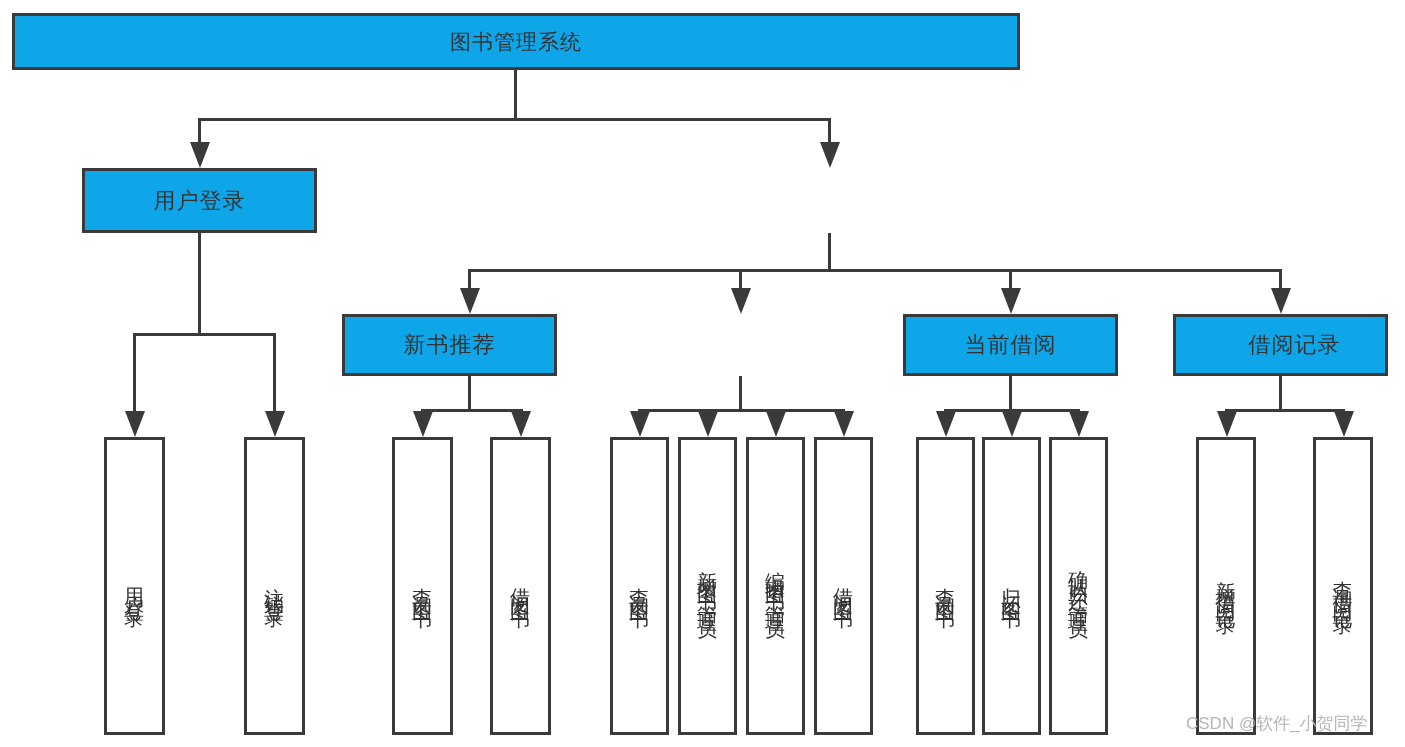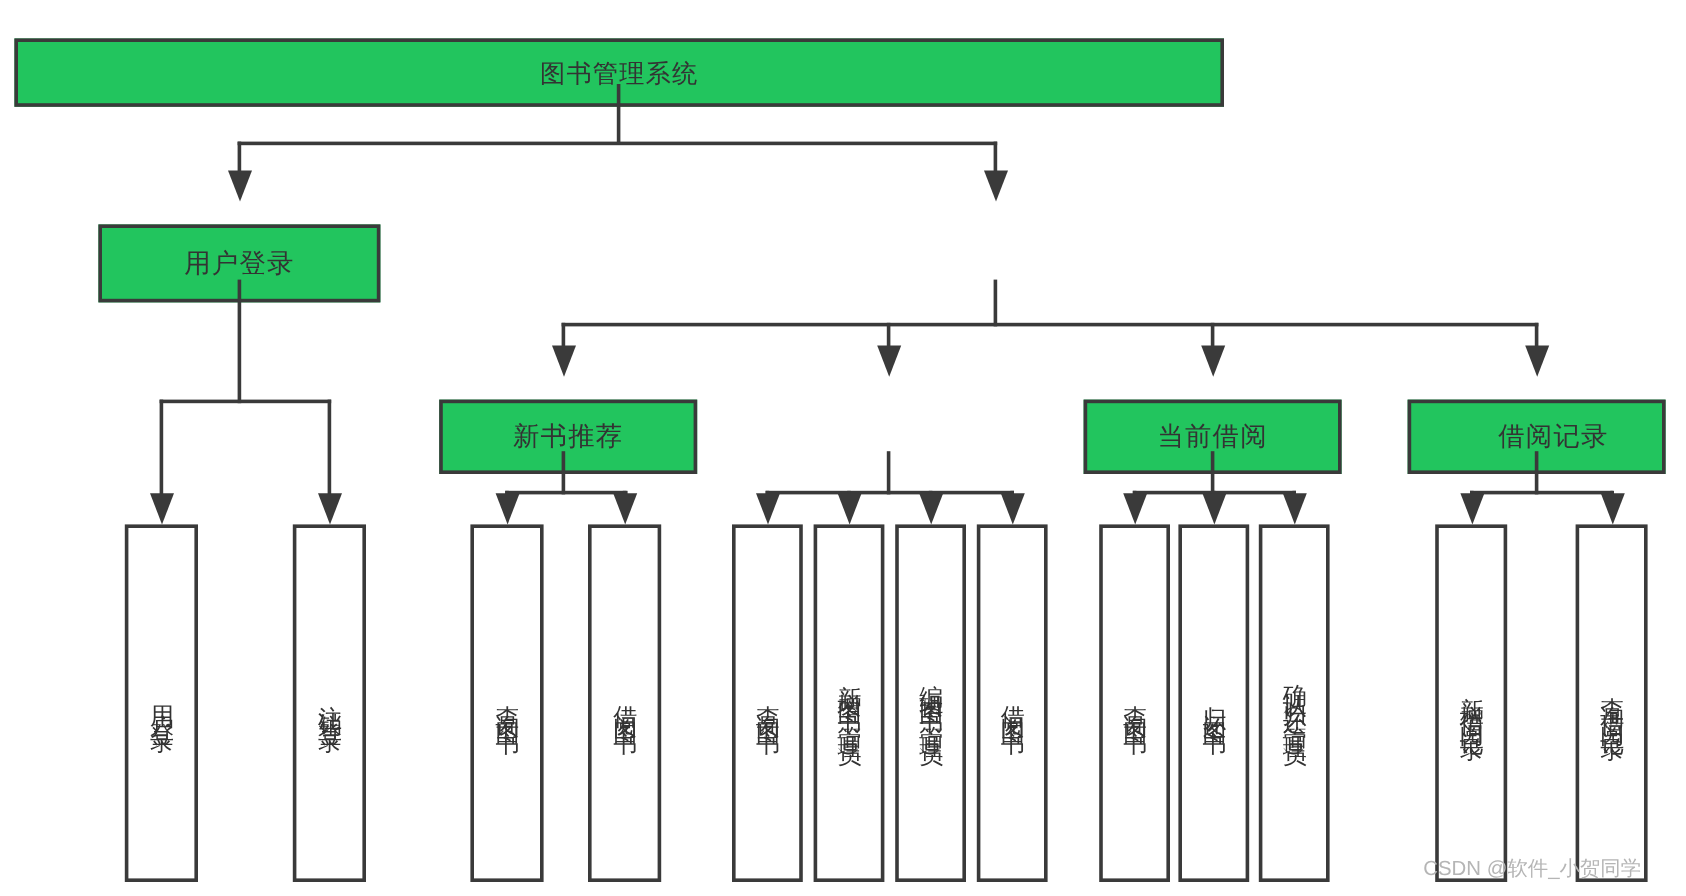--- a/index.html
+++ b/index.html
@@ -15,29 +15,28 @@
     position:relative;
     width:1405px;
     height:747px;
     background:var(--bg);
     overflow:hidden;
   }
   
   .node{
     position:absolute;
     border:3px solid var(--line);
-    background:#22c55e;
+    background:#0ea5e9;
     display:flex;
     align-items:center;
     justify-content:center;
     color:var(--text);
     font-size:22px;
     letter-spacing:1px;
     white-space:nowrap;
-    margin-top:19px;
   }
   .leaf{
     position:absolute;
     border:3px solid var(--line);
     background:#fff;
     display:flex;
     align-items:center;
     justify-content:center;
     color:var(--text);
     font-size:20px;
@@ -53,21 +52,21 @@
   .arr{
     position:absolute;width:0;height:0;
     border-left:10px solid transparent;
     border-right:10px solid transparent;
     border-top:26px solid var(--line);
   }
   
   #n-root{left:12px;top:13px;width:1008px;height:57px;font-size:21px;}
   #n-userlogin{left:82px;top:168px;width:235px;height:65px;}
   #n-bookmgmt{left:712px;top:168px;width:235px;height:65px;}
-  #n-newrec{left:366px;top:314px;width:215px;height:62px;}
+  #n-newrec{left:342px;top:314px;width:215px;height:62px;}
   #n-bookborrow{left:633px;top:314px;width:215px;height:62px;}
   #n-currborrow{left:903px;top:314px;width:215px;height:62px;font-family:Liberation Serif, serif;}
   #n-borrowlog{left:1173px;top:314px;width:215px;height:62px;padding-left:28px;}
 
   #l-u1{left:104px;width:61px;}
   #l-u2{left:244px;width:61px;}
   #l-n1{left:392px;width:61px;}
   #l-n2{left:490px;width:61px;}
   #l-b1{left:610px;width:59px;}
   #l-b2{left:678px;width:59px;}

